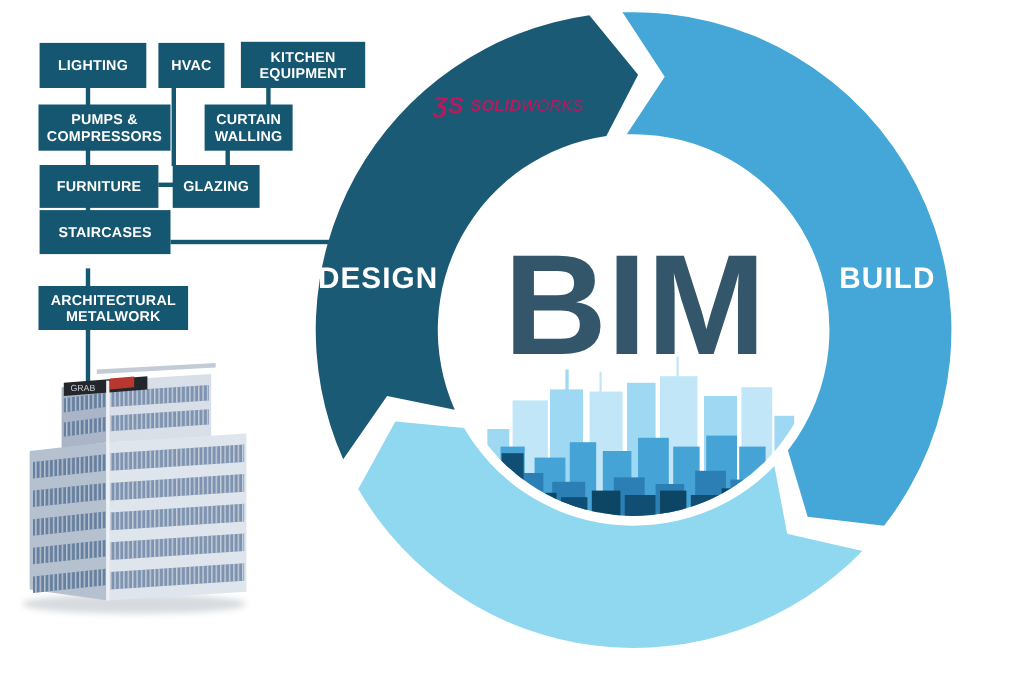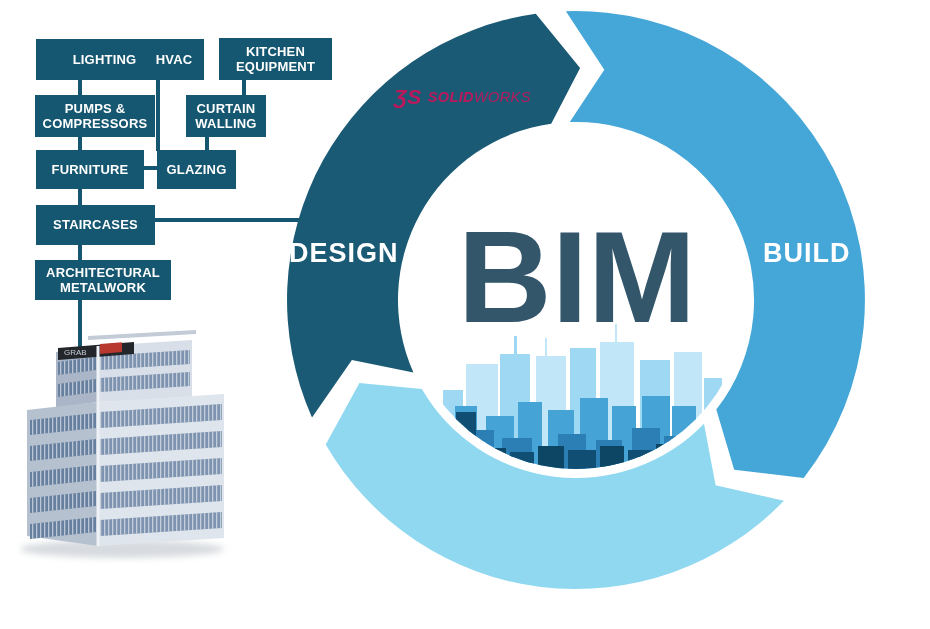--- a/index.html
+++ b/index.html
@@ -43,31 +43,31 @@
   <div class="conn" style="left:156px;top:79px;width:4px;height:72px;"></div>
   <div class="conn" style="left:242px;top:79px;width:4px;height:17px;"></div>
   <div class="conn" style="left:78px;top:136px;width:4px;height:15px;"></div>
   <div class="conn" style="left:205px;top:136px;width:4px;height:15px;"></div>
   <div class="conn" style="left:144px;top:166px;width:14px;height:4px;"></div>
   <div class="conn" style="left:78px;top:188px;width:4px;height:18px;"></div>
   <div class="conn" style="left:155px;top:218px;width:155px;height:4px;"></div>
   <div class="conn" style="left:78px;top:244px;width:4px;height:17px;"></div>
   <div class="conn" style="left:78px;top:300px;width:4px;height:48px;"></div>
 
-  <div class="fc-box" style="left:36px;top:39px;width:97px;height:41px;padding-left:20px;"><span>LIGHTING</span></div>
+  <div class="fc-box" style="left:36px;top:39px;width:97px;height:41px;"><span>LIGHTING</span></div>
   <div class="fc-box" style="left:144px;top:39px;width:60px;height:41px;"><span>HVAC</span></div>
   <div class="fc-box" style="left:35px;top:95px;width:120px;height:42px;"><span>PUMPS &amp;
 COMPRESSORS</span></div>
   <div class="fc-box" style="left:219px;top:38px;width:113px;height:42px;"><span>KITCHEN
 EQUIPMENT</span></div>
   <div class="fc-box" style="left:186px;top:95px;width:80px;height:42px;"><span>CURTAIN
 WALLING</span></div>
   <div class="fc-box" style="left:36px;top:150px;width:108px;height:39px;"><span>FURNITURE</span></div>
   <div class="fc-box" style="left:157px;top:150px;width:79px;height:39px;"><span>GLAZING</span></div>
-  <div class="fc-box" style="left:36px;top:205px;width:119px;height:40px;"><span>STAIRCASES</span></div>
+  <div class="fc-box" style="left:36px;top:191px;width:119px;height:40px;"><span>STAIRCASES</span></div>
   <div class="fc-box" style="left:35px;top:260px;width:136px;height:40px;"><span>ARCHITECTURAL
 METALWORK</span></div>
 
   <svg class="cycle-svg" width="930" height="629" viewBox="0 0 930 629">
     <defs>
       <clipPath id="innerClip">
           <circle cx="576" cy="300" r="169"></circle>
         </clipPath>
       <pattern id="mull" width="4" height="8" patternUnits="userSpaceOnUse">
         <rect x="0" y="0" width="1.3" height="8" fill="rgba(255,255,255,0.55)"></rect>

